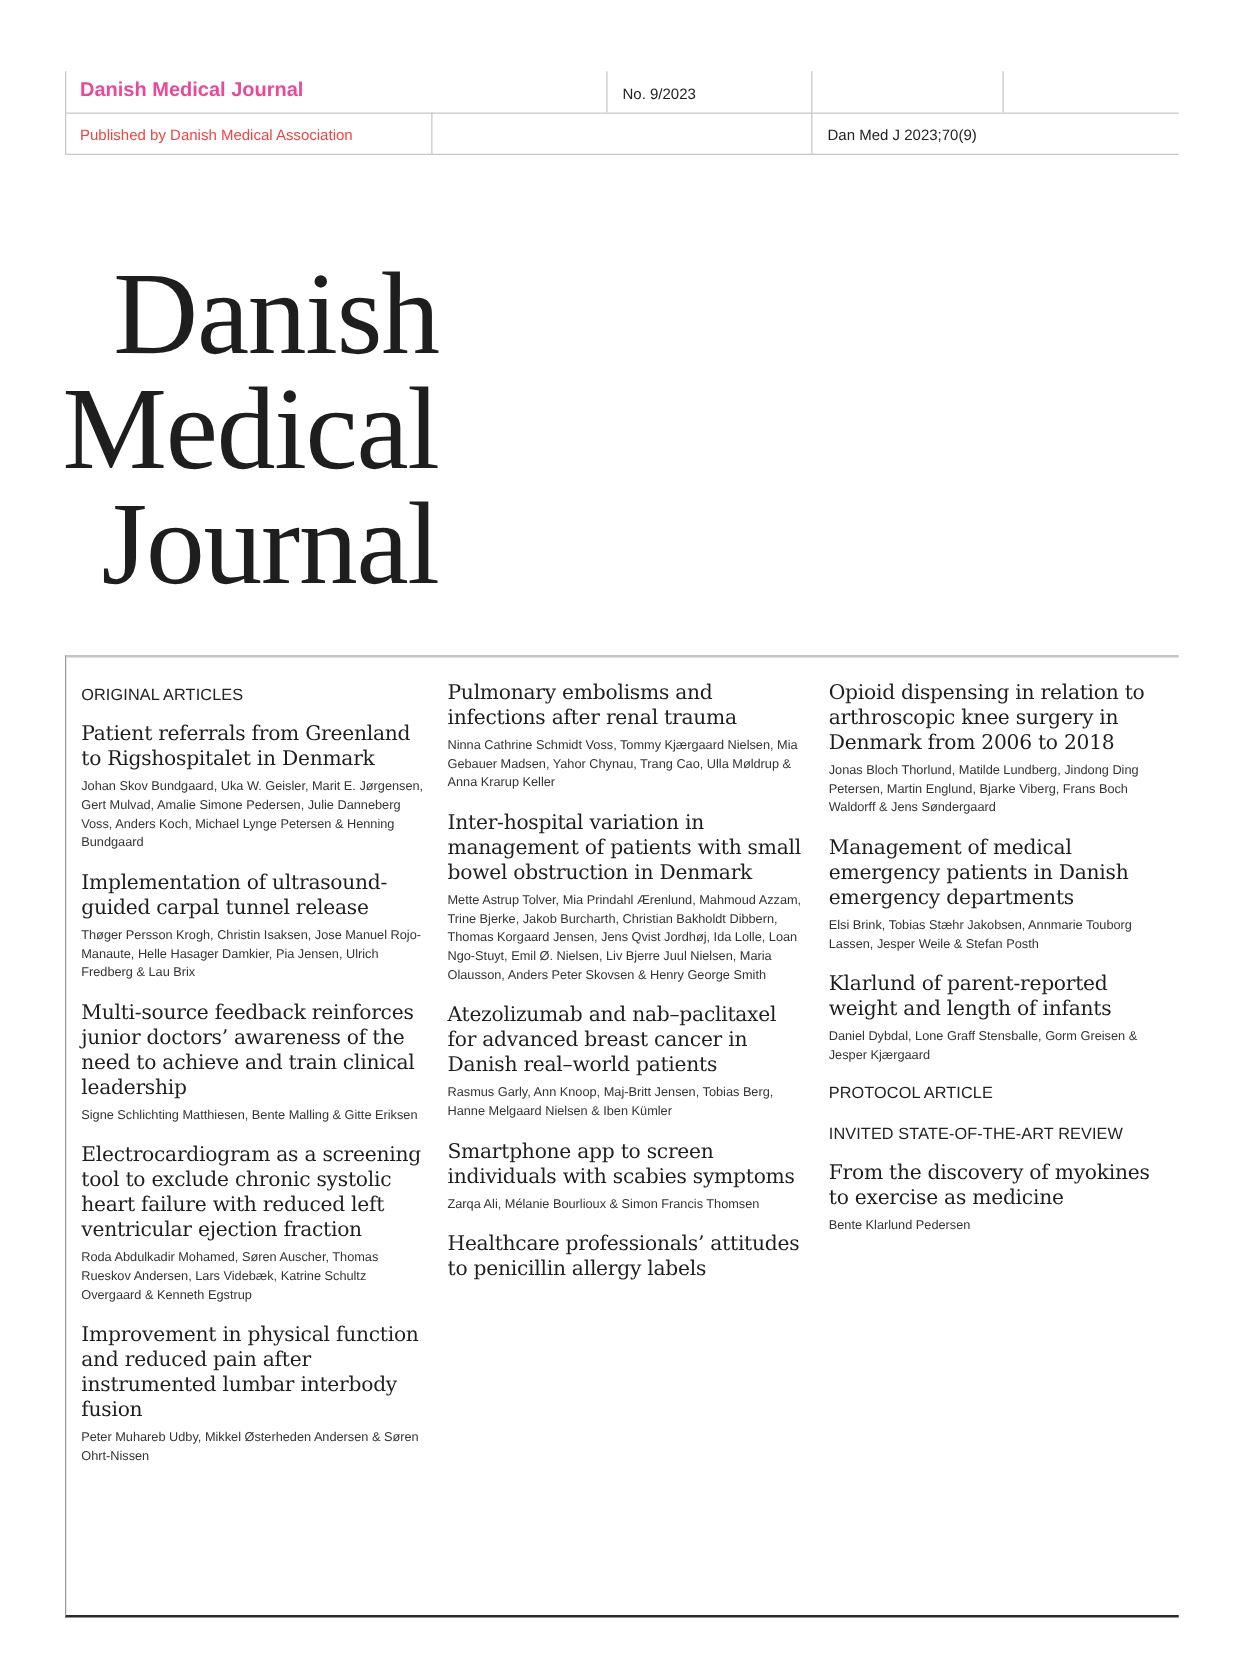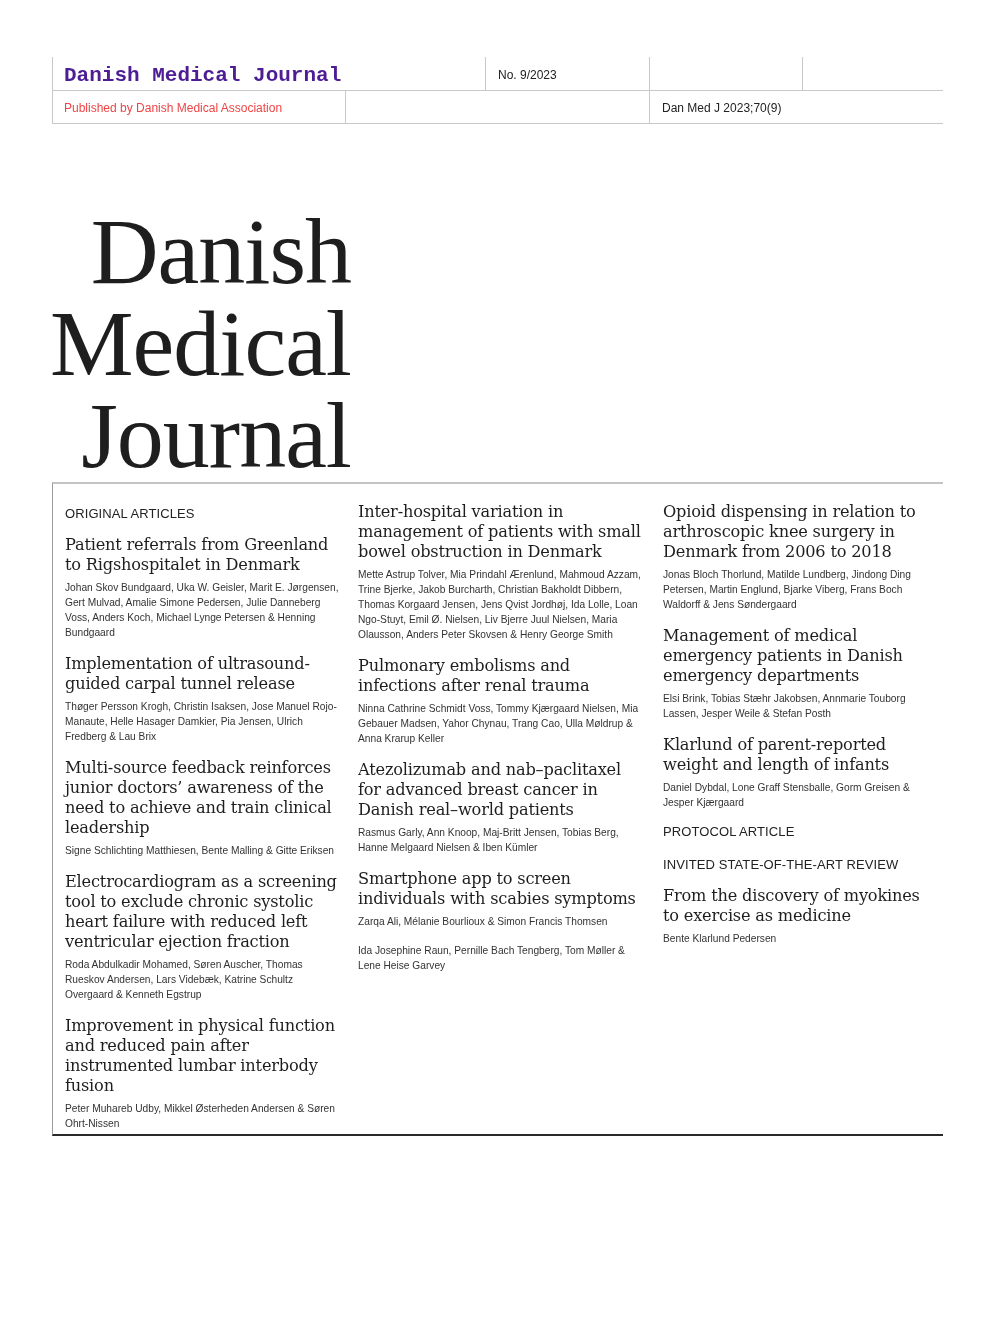--- a/index.html
+++ b/index.html
@@ -3,31 +3,31 @@
 <meta charset="utf-8">
 <style>
   html, body { margin: 0; padding: 0; background: #ffffff; }
   body { width: 1000px; height: 1333px; position: relative; overflow: hidden; color: #1e1e1e; }
   .sans { font-family: "Liberation Sans", "DejaVu Sans", sans-serif; }
 
   
   .hdr { position: absolute; left: 52px; top: 57px; width: 891px; height: 67px; }
   .hline { position: absolute; background: #c8c8c8; height: 1px; }
   .vline { position: absolute; background: #c8c8c8; width: 1px; }
-  .brand { position: absolute; left: 12px; top: 7px; font-size: 21px; font-weight: bold; color: #4c1d95; font-family: Liberation Mono, monospace; }
+  .brand { position: absolute; left: 12px; top: 7px; font-size: 16px; font-weight: bold; color: #ec4899; font-family: Liberation Sans, sans-serif; }
   .issue { position: absolute; left: 446px; top: 11px; font-size: 12px; color: #222; }
   .pub { position: absolute; left: 12px; top: 44px; font-size: 12px; color: #ef4444; }
   .cite { position: absolute; left: 610px; top: 44px; font-size: 12px; color: #222; }
 
   
   .bigtitle { position: absolute; left: 50px; top: 205px; font-family: "Liberation Serif", serif; font-size: 94px; line-height: 92px; color: #1e1e1e; letter-spacing: -1px; text-align: right; }
   .bigtitle div { white-space: nowrap; }
 
   
-  .frame { position: absolute; left: 52px; top: 482px; width: 891px; height: 654px; border-top: 2px solid #c4c4c4; border-left: 1px solid #9a9a9a; border-bottom: 2px solid #2a2a2a; box-sizing: border-box; }
+  .frame { position: absolute; left: 52px; top: 524px; width: 891px; height: 770px; border-top: 2px solid #c4c4c4; border-left: 1px solid #9a9a9a; border-bottom: 2px solid #2a2a2a; box-sizing: border-box; }
   .col { position: absolute; top: 14px; }
   .c1 { left: 12px; width: 275px; }
   .c2 { left: 305px; width: 285px; }
   .c3 { left: 610px; width: 275px; }
 
   .section { font-family: "Liberation Sans", sans-serif; font-size: 13px; color: #222; margin: 10px 0 14px 0; letter-spacing: 0.1px; }
   .col > .section:first-child { margin-top: 8px; }
   .art { margin-bottom: 14px; }
   .atitle { font-family: "DejaVu Serif", serif; font-size: 16.2px; line-height: 20px; color: #1e1e1e; letter-spacing: -0.2px; }
   .auth { font-family: "Liberation Sans", sans-serif; font-size: 10.2px; line-height: 15px; color: #333; margin-top: 5px; }
@@ -78,37 +78,37 @@
       <div class="auth">Roda Abdulkadir Mohamed, Søren Auscher, Thomas Rueskov Andersen, Lars Videbæk, Katrine Schultz Overgaard &amp; Kenneth Egstrup</div>
     </div>
     <div class="art">
       <div class="atitle">Improvement in physical function and reduced pain after instrumented lumbar interbody fusion</div>
       <div class="auth">Peter Muhareb Udby, Mikkel Østerheden Andersen &amp; Søren Ohrt-Nissen</div>
     </div>
   </div>
 
   <div class="col c2" style="top:18px;">
     <div class="art">
+      <div class="atitle">Pulmonary embolisms and infections after renal trauma</div>
+      <div class="auth">Ninna Cathrine Schmidt Voss, Tommy Kjærgaard Nielsen, Mia Gebauer Madsen, Yahor Chynau, Trang Cao, Ulla Møldrup &amp; Anna Krarup Keller</div>
+    </div>
+    <div class="art">
       <div class="atitle">Inter-hospital variation in management of patients with small bowel obstruction in Denmark</div>
       <div class="auth">Mette Astrup Tolver, Mia Prindahl Ærenlund, Mahmoud Azzam, Trine Bjerke, Jakob Burcharth, Christian Bakholdt Dibbern, Thomas Korgaard Jensen, Jens Qvist Jordhøj, Ida Lolle, Loan Ngo-Stuyt, Emil Ø. Nielsen, Liv Bjerre Juul Nielsen, Maria Olausson, Anders Peter Skovsen &amp; Henry George Smith</div>
-    </div>
-    <div class="art">
-      <div class="atitle">Pulmonary embolisms and infections after renal trauma</div>
-      <div class="auth">Ninna Cathrine Schmidt Voss, Tommy Kjærgaard Nielsen, Mia Gebauer Madsen, Yahor Chynau, Trang Cao, Ulla Møldrup &amp; Anna Krarup Keller</div>
     </div>
     <div class="art">
       <div class="atitle">Atezolizumab and nab–paclitaxel for advanced breast cancer in Danish real–world patients</div>
       <div class="auth">Rasmus Garly, Ann Knoop, Maj-Britt Jensen, Tobias Berg, Hanne Melgaard Nielsen &amp; Iben Kümler</div>
     </div>
     <div class="art">
       <div class="atitle">Smartphone app to screen individuals with scabies symptoms</div>
       <div class="auth">Zarqa Ali, Mélanie Bourlioux &amp; Simon Francis Thomsen</div>
     </div>
     <div class="art">
-      <div class="auth">Ida Josephine Raun, Pernille Bach Tengberg, Tom Møller &amp; Lene Heise Garvey</div>
+      <div class="atitle">Healthcare professionals’ attitudes to penicillin allergy labels</div>
     </div>
   </div>
 
   <div class="col c3" style="top:18px;">
     <div class="art">
       <div class="atitle">Opioid dispensing in relation to arthroscopic knee surgery in Denmark from 2006 to 2018</div>
       <div class="auth">Jonas Bloch Thorlund, Matilde Lundberg, Jindong Ding Petersen, Martin Englund, Bjarke Viberg, Frans Boch Waldorff &amp; Jens Søndergaard</div>
     </div>
     <div class="art">
       <div class="atitle">Management of medical emergency patients in Danish emergency departments</div>

